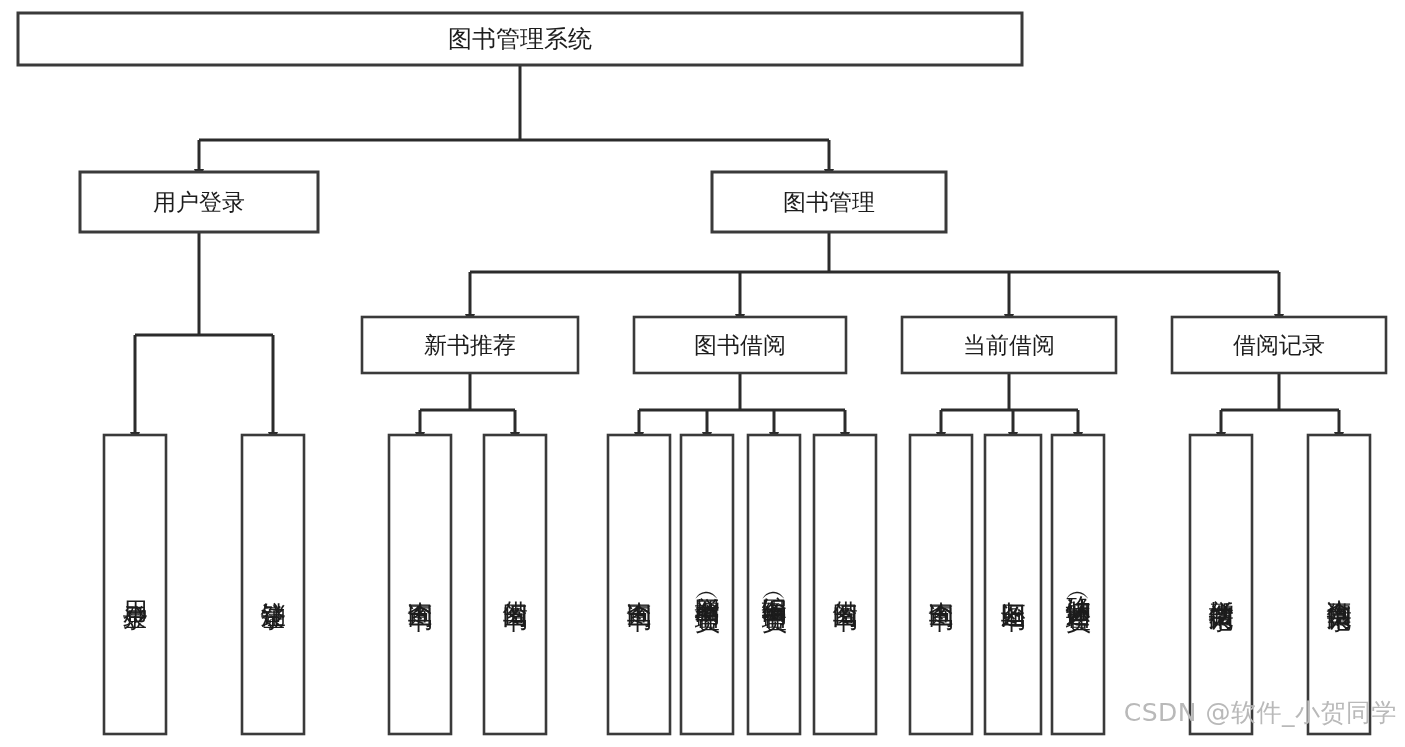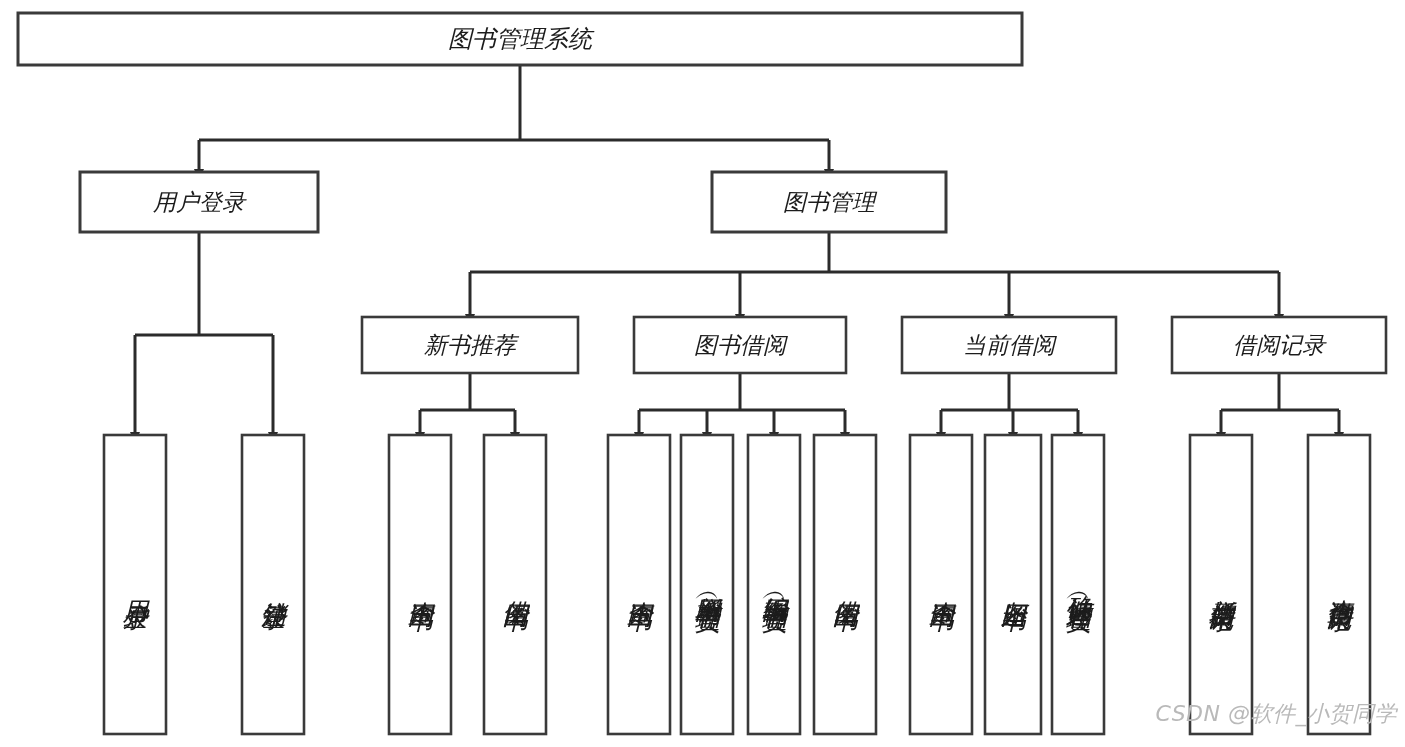--- a/index.html
+++ b/index.html
@@ -11,21 +11,20 @@
     width: 1405px;
     height: 747px;
     font-family: "DejaVu Sans", "Liberation Sans", sans-serif;
     overflow: hidden;
   }
   #diagram-root {
     position: relative;
     width: 1405px;
     height: 735px;
     background: #ffffff;
-    font-style: italic;
   }
   svg#tree-svg {
     position: absolute;
     left: 0;
     top: 0;
     width: 1405px;
     height: 747px;
     display: block;
   }
   .node-box {
@@ -74,21 +73,21 @@
     letter-spacing: 2px;
     color: #1c1c1c;
     white-space: nowrap;
     pointer-events: none;
   }
   .watermark {
     position: absolute;
     right: 8px;
     bottom: 6px;
     font-family: "DejaVu Sans", "Liberation Sans", sans-serif;
-    font-size: 22px;
+    font-size: 25px;
     color: #b9b9b9;
     letter-spacing: 0.5px;
     white-space: nowrap;
   }
 </style>
 </head>
 <body>
 
 <div id="diagram-root">
 

